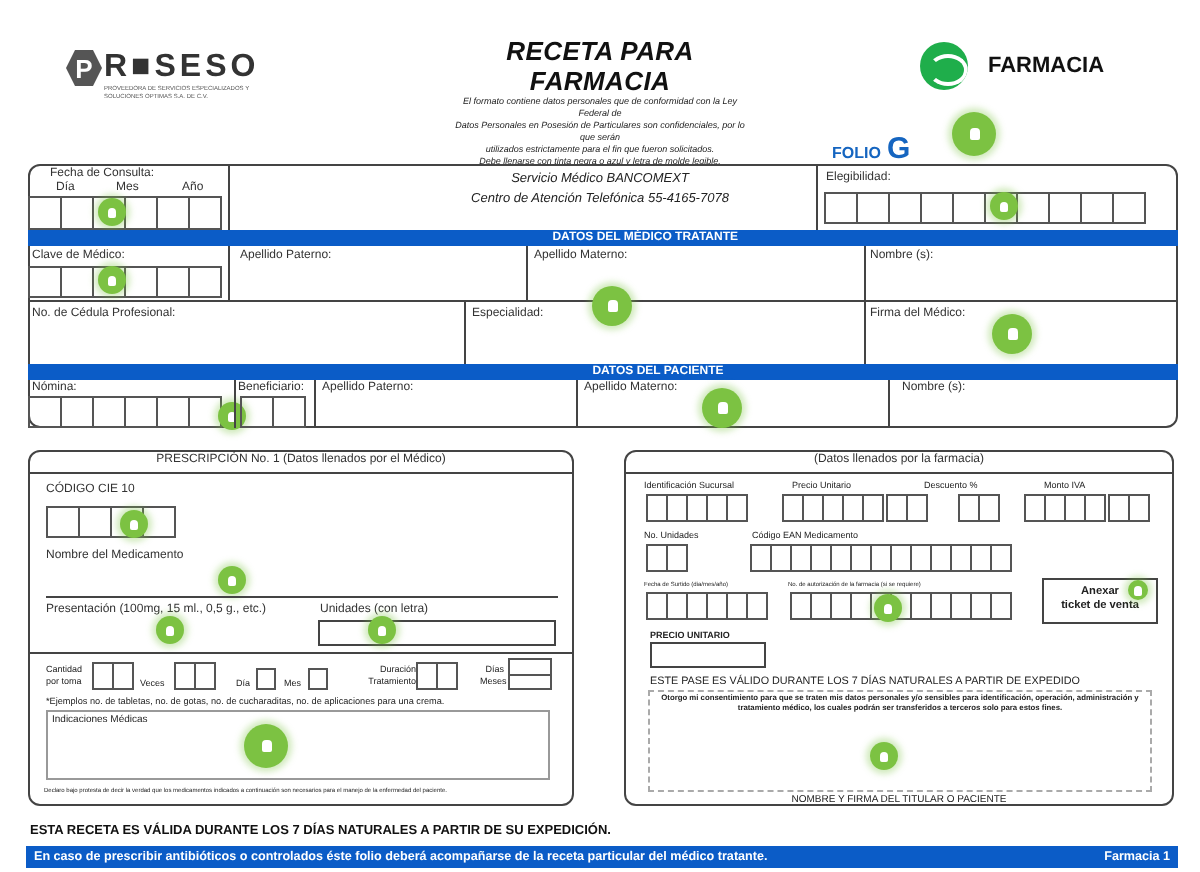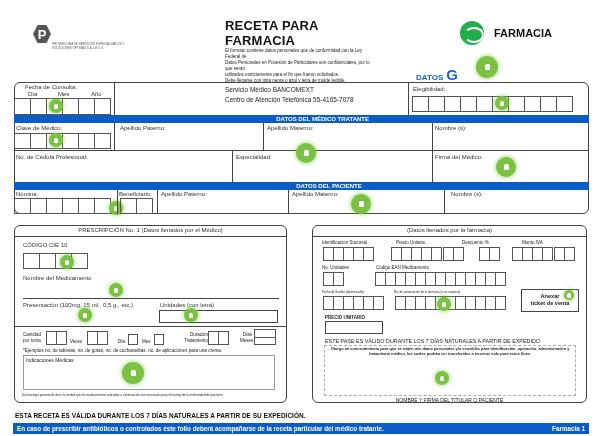--- a/index.html
+++ b/index.html
@@ -2,21 +2,21 @@
 <html><head>
 <meta charset="utf-8">
 <style>
 *{box-sizing:border-box;margin:0;padding:0;}
 body{width:600px;height:436px;background:#fff;font-family:"Liberation Sans",sans-serif;color:#222;position:relative;overflow:hidden;}
 .abs{position:absolute;}
 .logo-proseso{left:33px;top:24px;width:110px;height:20px;display:flex;align-items:center;}
 .logo-p{width:18px;height:18px;background:#555;border-radius:4px;color:#fff;font-weight:bold;font-size:13px;display:flex;align-items:center;justify-content:center;clip-path:polygon(25% 0,75% 0,100% 50%,75% 100%,25% 100%,0 50%);}
 .logo-text{font-size:16px;font-weight:bold;letter-spacing:2px;color:#333;margin-left:1px;}
 .logo-sub{left:52px;top:42px;font-size:3px;color:#555;width:90px;}
-.header-center{left:225px;top:18px;width:150px;text-align:left;}
+.header-center{left:225px;top:18px;width:150px;text-align:center;font-style:italic;}
 .h-title{font-size:13px;font-weight:bold;color:#111;letter-spacing:0.2px;}
 .h-small{font-size:4.5px;line-height:6px;color:#222;}
 .h-service{font-size:6.5px;color:#222;line-height:8px;margin-top:2px;}
 .bancomext{left:460px;top:21px;display:flex;align-items:center;}
 .globe{width:24px;height:24px;border-radius:50%;background:#1fae4b;position:relative;overflow:hidden;}
 .globe:before{content:"";position:absolute;left:4px;top:6px;width:16px;height:12px;border:2px solid #fff;border-radius:50%;border-left-color:transparent;}
 .bancomext-text{font-weight:bold;font-size:11px;color:#111;margin-left:10px;}
 .folio{left:416px;top:66px;color:#1565c0;font-weight:bold;}
 .folio .lbl{font-size:8px;}
 .folio .val{font-size:15px;margin-left:3px;}
@@ -32,39 +32,40 @@
 .cells{display:flex;}
 .cells span{border:1px solid #555;margin-left:-1px;display:block;}
 .bottom-note{left:15px;top:412px;font-size:6.5px;font-weight:bold;color:#111;}
 .bottom-bar{left:13px;top:423px;width:576px;height:11px;background:#0b5cc7;color:#fff;font-weight:bold;font-size:6.3px;line-height:11px;padding:0 4px;display:flex;justify-content:space-between;}
 </style>
 </head>
 <body>
 
 <div class="abs logo-proseso">
   <div class="logo-p">P</div>
+  <div class="logo-text">R■SESO</div>
 </div>
 <div class="abs logo-sub">PROVEEDORA DE SERVICIOS ESPECIALIZADOS Y SOLUCIONES OPTIMAS S.A. DE C.V.</div>
 
 <div class="abs header-center">
   <div class="h-title">RECETA PARA FARMACIA</div>
   <div class="h-small">El formato contiene datos personales que de conformidad con la Ley Federal de</div>
   <div class="h-small">Datos Personales en Posesión de Particulares son confidenciales, por lo que serán</div>
   <div class="h-small">utilizados estrictamente para el fin que fueron solicitados.</div>
   <div class="h-small">Debe llenarse con tinta negra o azul y letra de molde legible.</div>
   <div class="h-service">Servicio Médico BANCOMEXT</div>
   <div class="h-service">Centro de Atención Telefónica 55-4165-7078</div>
 </div>
 
 <div class="abs bancomext">
   <div class="globe"></div>
   <div class="bancomext-text">FARMACIA</div>
 </div>
 <div class="abs folio">
-  <span class="lbl">DATOS</span><span class="val">G</span>
+  <span class="lbl">FOLIO</span><span class="val">G</span>
 </div>
 <div class="abs tap" style="left:476px;top:56px;width:22px;height:22px;"></div>
 
 <div class="abs panel" style="left:14px;top:82px;width:575px;height:132px;"></div>
 
 <div class="abs lbl6" style="left:25px;top:84px;">Fecha de Consulta:</div>
 <div class="abs lbl6" style="left:28px;top:91px;">Día</div>
 <div class="abs lbl6" style="left:58px;top:91px;">Mes</div>
 <div class="abs lbl6" style="left:91px;top:91px;">Año</div>
 <div class="abs cells" style="left:15px;top:98px;height:17px;">

